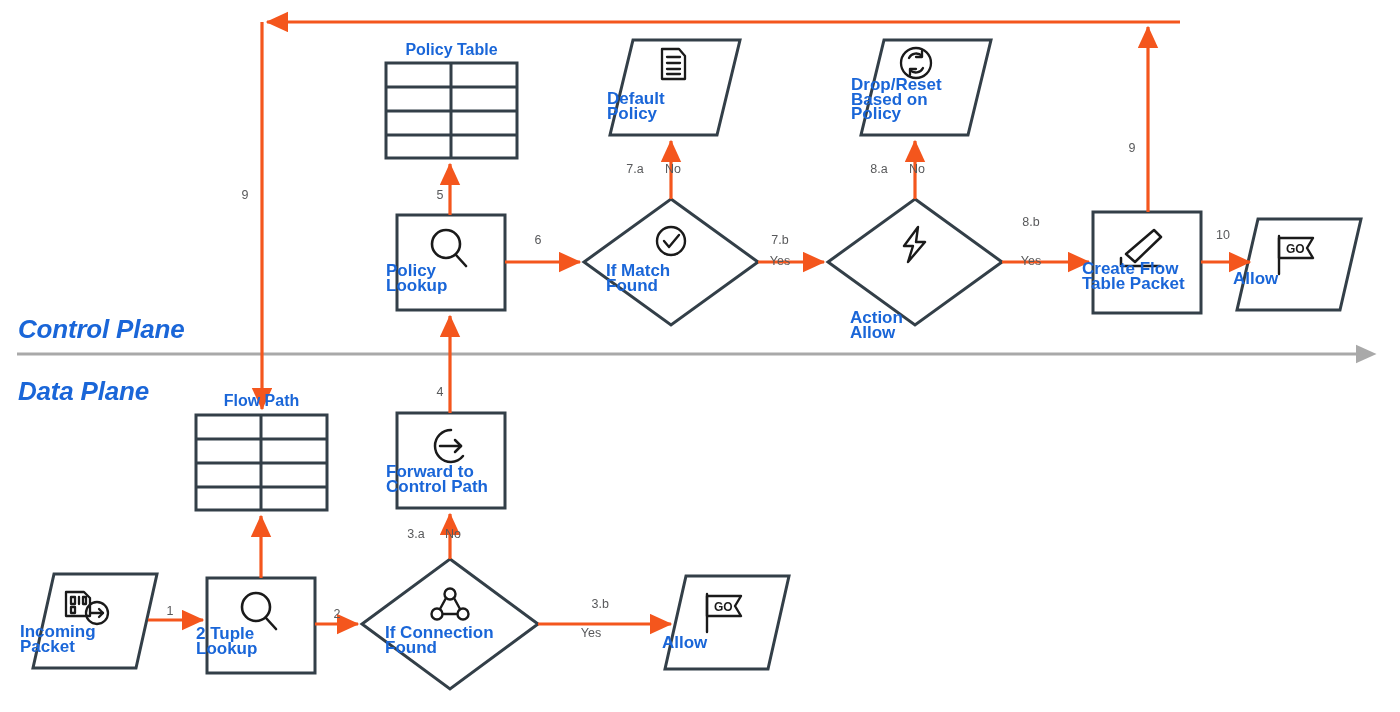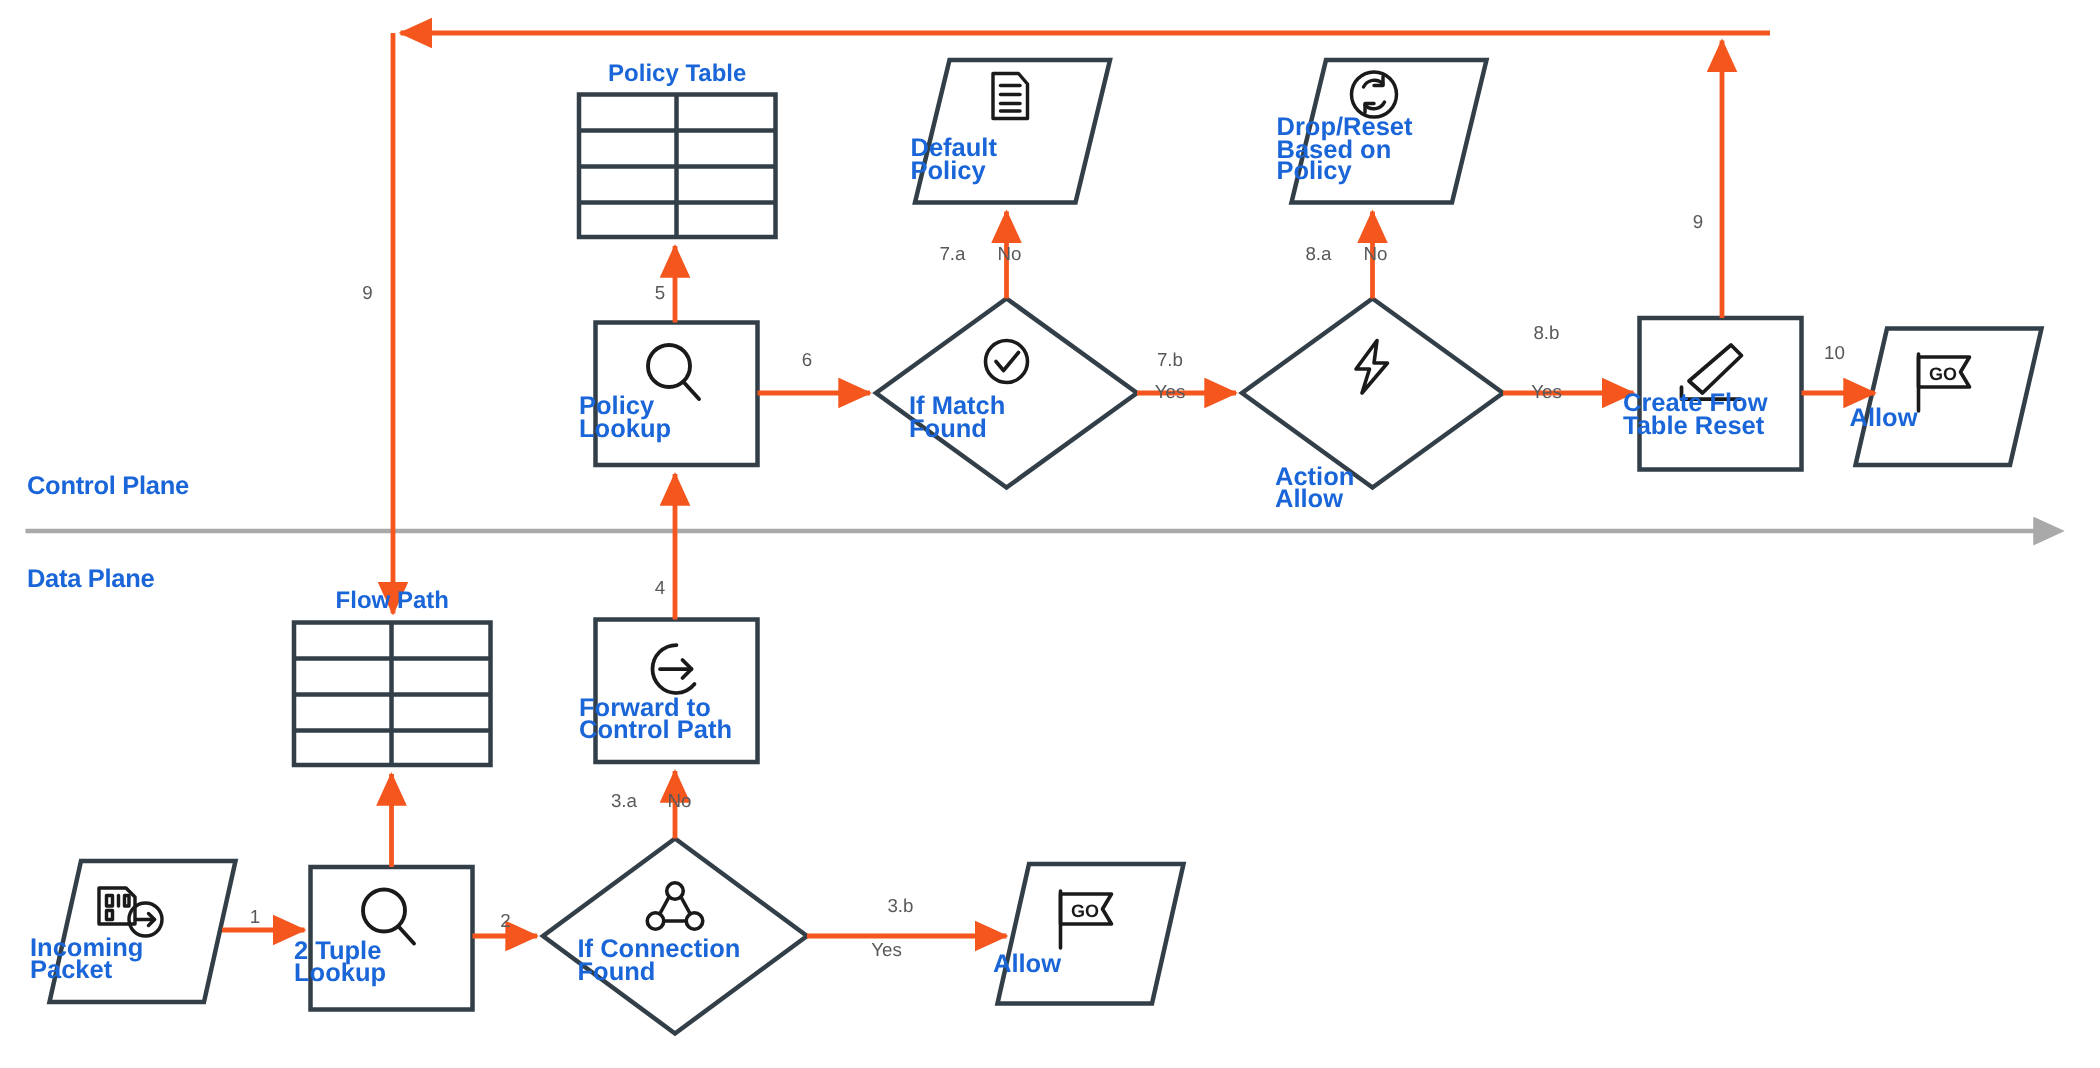--- a/index.html
+++ b/index.html
@@ -8,23 +8,24 @@
     font-family:"Liberation Sans","DejaVu Sans",sans-serif;
     overflow:hidden;position:relative;
   }
   #stage{position:absolute;left:0;top:0;width:1400px;height:712px;}
   svg#canvas{position:absolute;left:0;top:0;width:1400px;height:712px;}
 
   .plane-label{
     position:absolute;
     color:#1a66d8;
     font-weight:bold;
-    font-size:17px;
+    font-size:26px;
     letter-spacing:-0.2px;
     white-space:nowrap;
+    font-style:italic;
   }
   .node-label{
     position:absolute;
     color:#1a66d8;
     font-weight:bold;
     font-size:17px;
     line-height:14.5px;
     text-align:left;
     white-space:pre;
   }
@@ -245,21 +246,21 @@
 Policy</div>
 
   <div class="node-label" style="left:850px;top:264px;width:130px;margin-top:47px;">Action
 Allow</div>
 
   <div class="node-label" style="left:851px;top:78px;width:130px;">Drop/Reset
 Based on
 Policy</div>
 
   <div class="node-label" style="left:1082px;top:262px;width:130px;">Create Flow
-Table Reset</div>
+Table Packet</div>
 
   <div class="node-label" style="left:1233px;top:272px;width:130px;">Allow</div>
 
   <div class="edge-label" style="left:155px;top:604px;width:30px;">1</div>
 
   <div class="edge-label" style="left:322px;top:607px;width:30px;">2</div>
 
   <div class="edge-label" style="left:398px;top:527px;width:36px;">3.a</div>
   <div class="edge-label" style="left:438px;top:527px;width:30px;">No</div>
 

